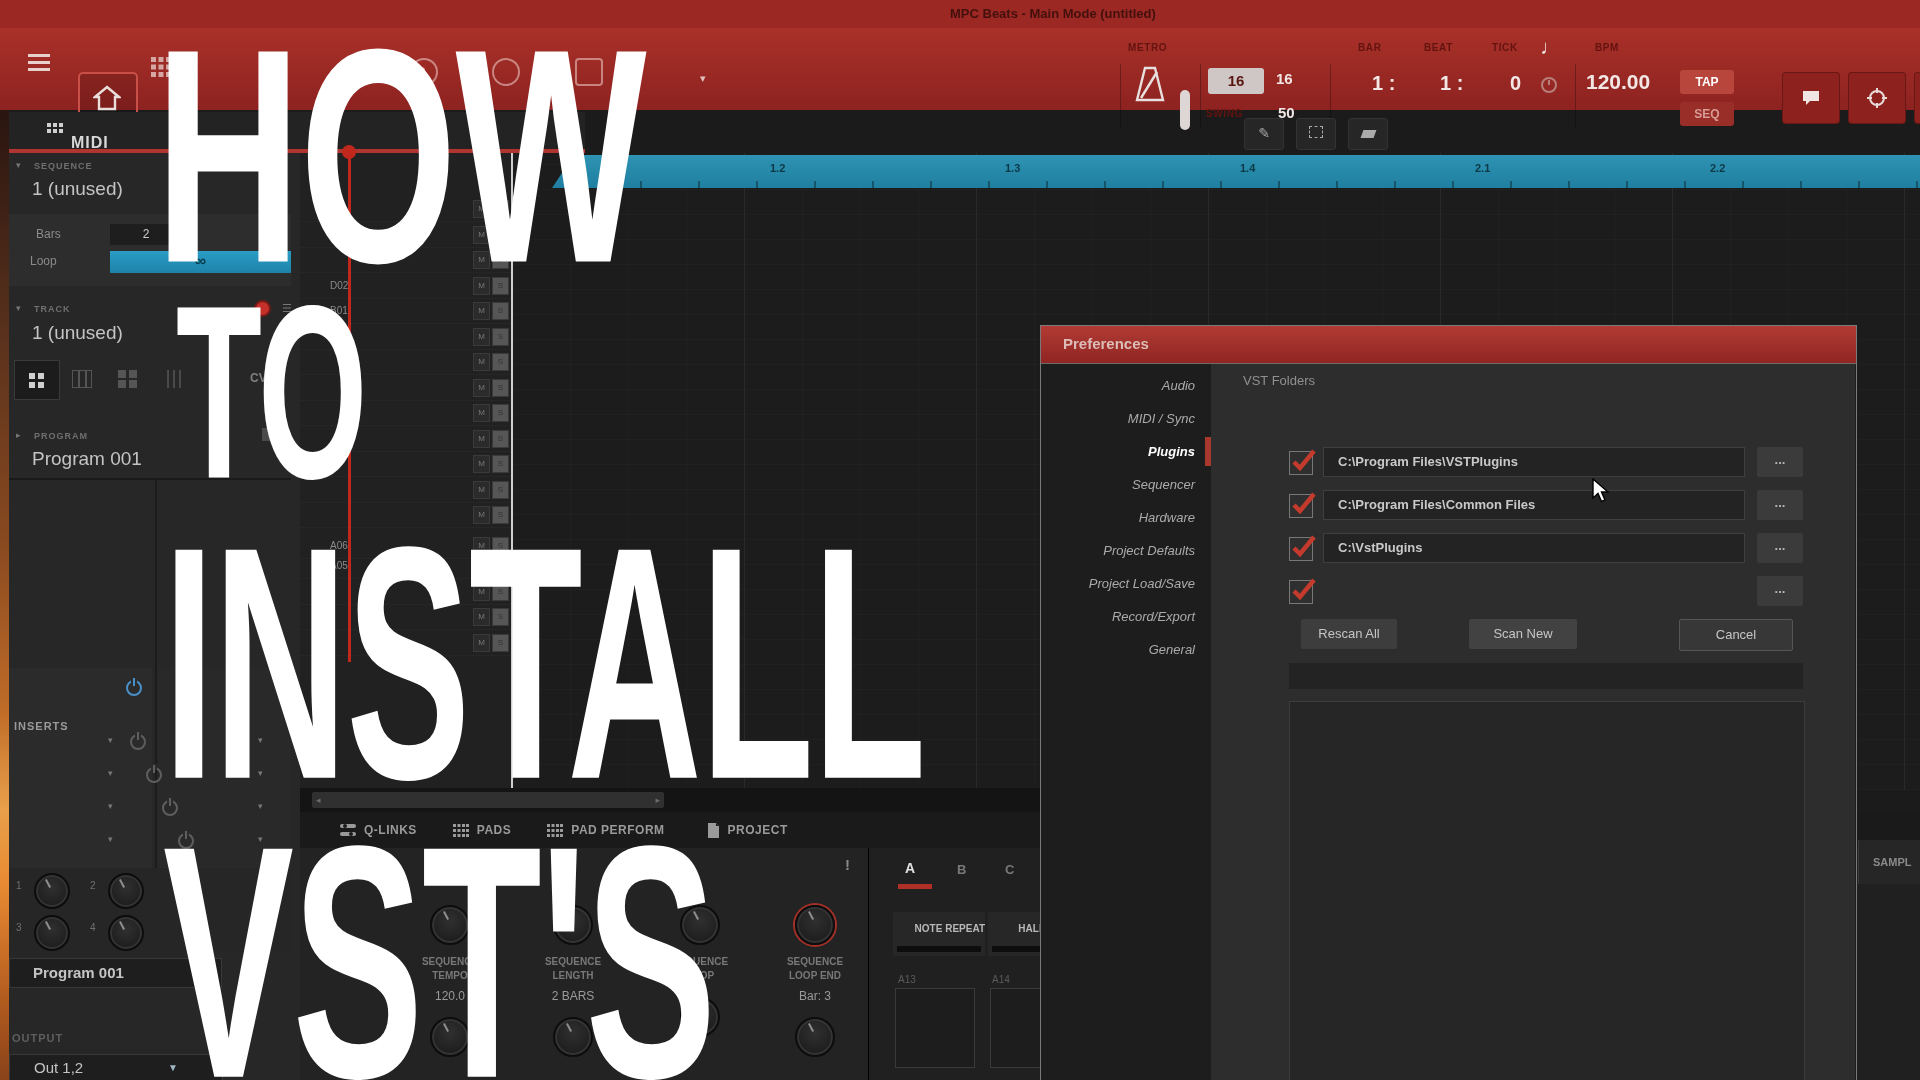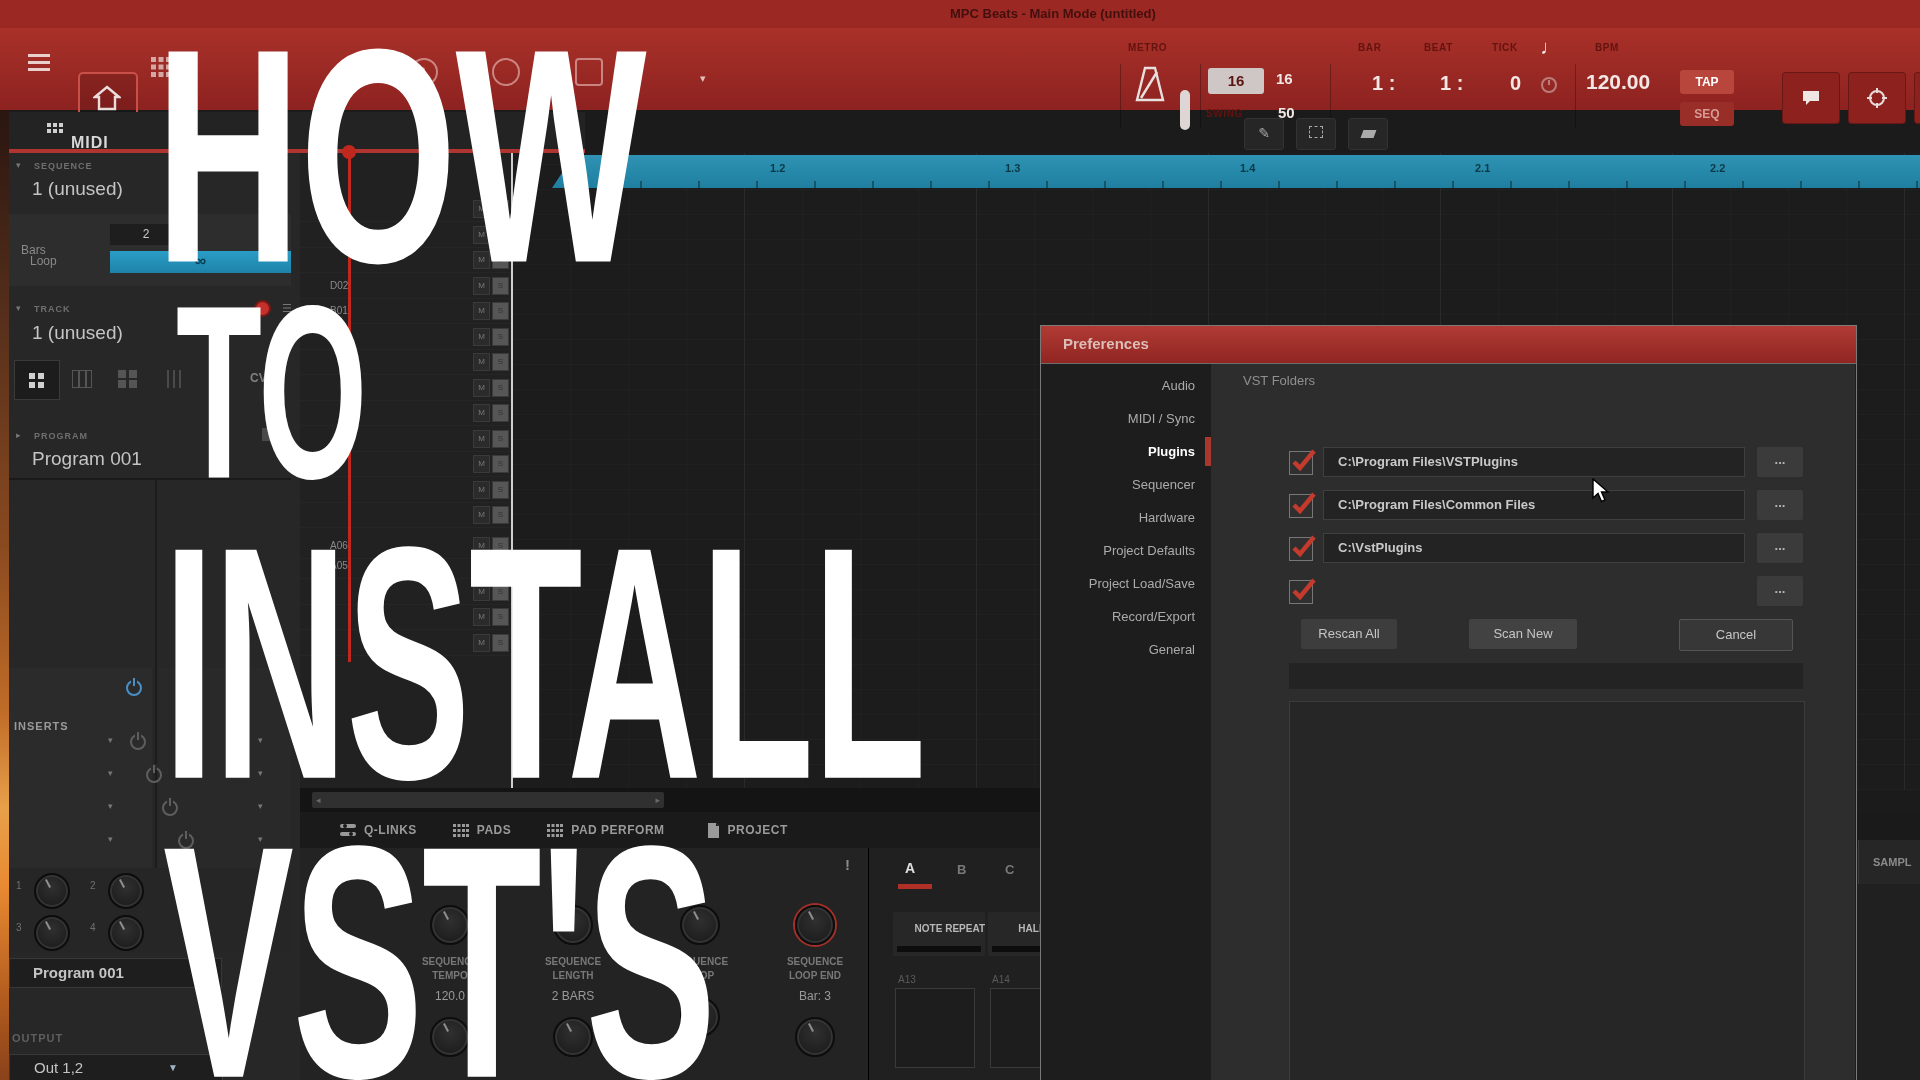--- a/index.html
+++ b/index.html
@@ -103,21 +103,21 @@
   .padbtn::after{content:"";position:absolute;left:4px;bottom:4px;right:4px;height:6px;background:#0d0d0d;}
   .padlbl{font-size:10px;color:#5a5a5a;}
   .pad{top:988px;width:78px;height:78px;background:#1d1d1d;border:1px solid #3a3a3a;}
   .samplestab{left:1858px;top:840px;width:62px;height:44px;background:#262626;border-left:1px solid #3a3a3a;
               font-size:11px;font-weight:bold;color:#8a8a8a;line-height:44px;padding-left:14px;overflow:hidden;white-space:nowrap;}
   
   .dialog{left:1040px;top:325px;width:815px;height:755px;background:#1e1e1e;border:1px solid #7a7a7a;z-index:40;}
   .dlg-titlebar{position:absolute;left:0;top:0;width:100%;height:37px;background:linear-gradient(#b13b34,#902522);border-bottom:1px solid #6c6c6c;}
   .dlg-title{position:absolute;left:22px;top:9px;font-size:15px;font-weight:bold;color:#ddbdb8;}
   .dlg-nav{position:absolute;left:0;top:38px;width:170px;height:716px;background:#1d1d1d;padding-top:5px;}
-  .pnav{position:relative;height:33px;line-height:33px;text-align:right;padding-right:16px;font-size:13px;color:#ababab;}
+  .pnav{position:relative;height:33px;line-height:33px;text-align:right;padding-right:16px;font-size:13px;color:#ababab;font-style:italic;}
   .pnav.sel{color:#fff;font-weight:bold;}
   .pnav.sel::after{content:"";position:absolute;right:0;top:2px;width:6px;height:29px;background:#a8372e;}
   .dlg-content{position:absolute;left:170px;top:38px;width:644px;height:716px;background:#2d2d2d;}
   .dlg-section{position:absolute;left:32px;top:9px;font-size:13px;color:#909090;}
   .frow{position:absolute;left:78px;width:560px;height:30px;}
   .chk{position:absolute;left:0;top:4px;width:22px;height:22px;background:#2f2f2f;border:1px solid #777;}
   .chk svg{position:absolute;left:-2px;top:-8px;}
   .ffield{position:absolute;left:34px;top:0;width:406px;height:28px;background:#232323;border:1px solid #3f3f3f;
           line-height:28px;padding-left:14px;font-size:13px;font-weight:bold;color:#c9c9c9;white-space:nowrap;overflow:hidden;}
   .fbrowse{position:absolute;left:468px;top:0;width:46px;height:30px;background:#3b3b3b;border-radius:2px;
@@ -239,21 +239,21 @@
     <span style="position:absolute;left:62px;top:22px;font-size:16px;font-weight:bold;letter-spacing:1px;color:#d8d8d8;">MIDI</span>
   </div>
   <div class="abs red-underline"></div>
 
   
   <div class="abs sb"></div>
   <span class="abs chev" style="left:16px;top:160px;">▾</span>
   <span class="abs sb-seclabel" style="left:34px;top:161px;">SEQUENCE</span>
   <span class="abs sb-bigval" style="left:32px;top:178px;">1 (unused)</span>
   <div class="abs seqpanel"></div>
-  <span class="abs sb-rowlabel" style="left:21px;top:227px;margin-top:16px;">Bars</span>
+  <span class="abs sb-rowlabel" style="left:36px;top:227px;">Bars</span>
   <div class="abs bars-box">2</div>
   <span class="abs sb-rowlabel" style="left:30px;top:254px;">Loop</span>
   <div class="abs loopbar"></div>
   <span class="abs chev" style="left:16px;top:303px;">▾</span>
   <span class="abs sb-seclabel" style="left:34px;top:304px;">TRACK</span>
   <div class="abs recdot"></div>
   <span class="abs menu-eq">☰</span>
   <span class="abs sb-bigval" style="left:32px;top:322px;">1 (unused)</span>
 
   <div class="abs sbtab sel" style="left:14px;">

